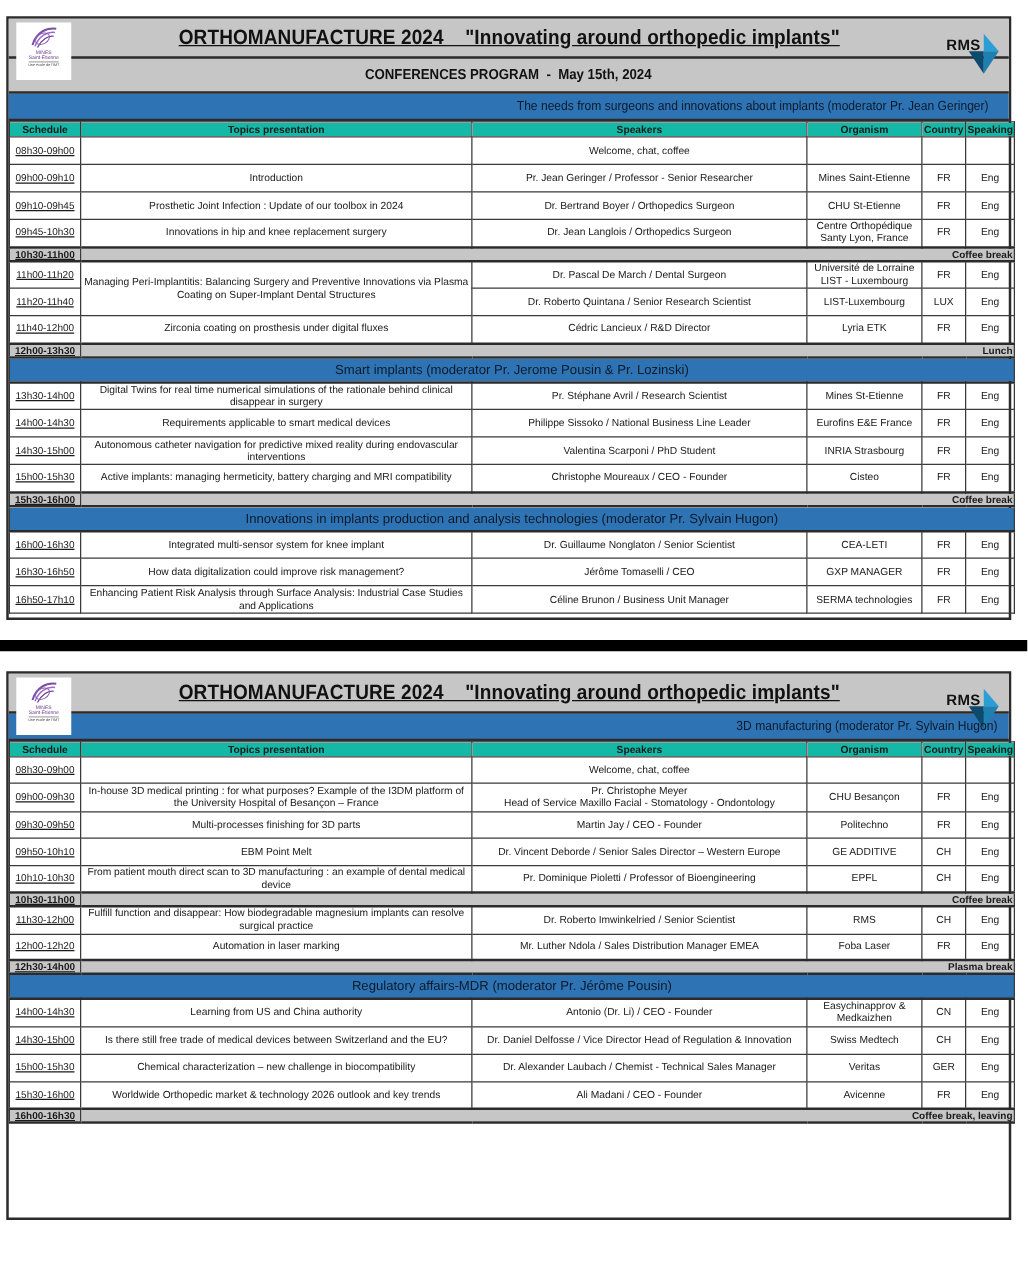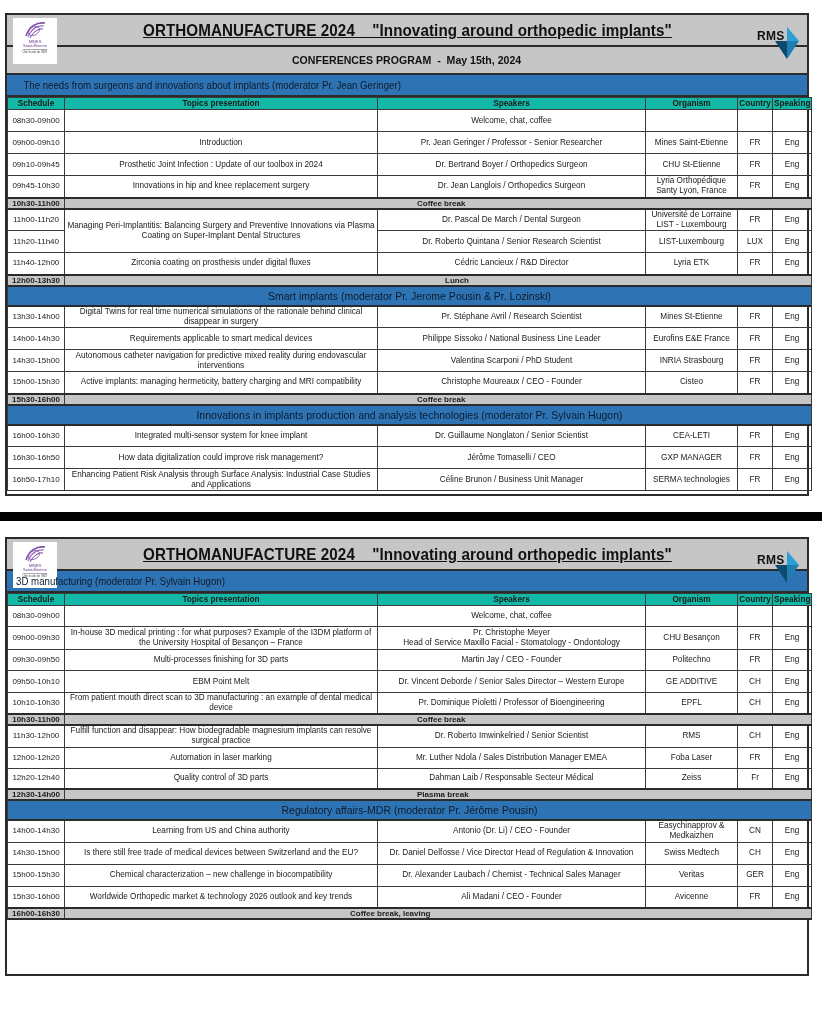--- a/index.html
+++ b/index.html
@@ -17,29 +17,29 @@
   .sub-text { font-size:11.5px; font-weight:bold; color:#111; white-space:pre; transform:scaleX(0.92); }
 
   .logo-left { position:absolute; left:6px; top:3px; width:44px; height:46px; background:#fff; display:flex; flex-direction:column; align-items:center; justify-content:flex-start; }
   .logo-left svg { margin-top:2px; }
   .logo-left .ml1 { font-size:4px; color:#6a3d8f; line-height:4px; }
   .logo-left .ml2 { font-size:4px; color:#6a3d8f; line-height:4px; }
   .logo-left .ml3 { font-size:3px; color:#444; line-height:5px; border-top:1px solid #aaa; margin-top:1px; }
   .logo-right { position:absolute; right:6px; top:8px; width:44px; height:44px; }
   .logo-right .rms { position:absolute; left:0; top:6px; font-size:12px; font-weight:bold; color:#111; letter-spacing:0.3px; }
 
-  .session { background:#2e74b5; height:20px; border-bottom:2px solid #2b2b2b; display:flex; align-items:center; justify-content:flex-start; }
+  .session { background:#2e74b5; height:20px; border-bottom:2px solid #2b2b2b; display:flex; align-items:center; justify-content:flex-end; }
   .session span { font-size:10.5px; color:#0d1a2b; transform:scaleX(0.92); white-space:nowrap; }
 
   table { border-collapse:collapse; width:100%; table-layout:fixed; }
   td, th { border:1px solid #3a3a3a; text-align:center; vertical-align:middle; padding:0 1px; font-size:8.2px; line-height:10px; color:#1a1a1a; overflow:hidden; }
   th { font-weight:bold; font-size:8.2px; height:11px; background:#14b8a6; }
-  td.sched { font-size:8px; }
+  td.sched { font-size:8px;text-decoration:underline; }
   tr.break td { background:#c6c6c6; height:9px; font-weight:bold; font-size:8px; line-height:9px; border-top:2px solid #2b2b2b; border-bottom:2px solid #2b2b2b; }
-  tr.break td.btext { text-align:left; padding-left:55px; }
+  tr.break td.btext { text-align:right; padding-left:55px; }
   tr.sessrow td { background:#2e74b5; height:18px; font-size:10.5px; color:#0d1a2b; border-top:2px solid #0c4a6e; border-bottom:2px solid #2b2b2b; padding:0;margin-top:24px; }
   col.c1 { width:57px; } col.c2 { width:313px; } col.c3 { width:268px; }
   col.c4 { width:92px; } col.c5 { width:35px; } col.c6 { width:39px; }
 </style>
 </head>
 <body>
 
 <div class="sheet" id="sheet1">
   <div class="hdr">
     <div class="logo-left">
@@ -111,21 +111,21 @@
       <td>Prosthetic Joint Infection : Update of our toolbox in 2024</td>
       <td>Dr. Bertrand Boyer / Orthopedics Surgeon</td>
       <td>CHU St-Etienne</td>
       <td>FR</td>
       <td>Eng</td>
     </tr>
     <tr style="height:22px">
       <td class="sched">09h45-10h30</td>
       <td>Innovations in hip and knee replacement surgery</td>
       <td>Dr. Jean Langlois / Orthopedics Surgeon</td>
-      <td>Lyria Orthopédique Santy Lyon, France</td>
+      <td>Centre Orthopédique Santy Lyon, France</td>
       <td>FR</td>
       <td>Eng</td>
     </tr>
     <tr class="break">
       <td class="sched">10h30-11h00</td>
       <td colspan="5" class="btext" style="padding-left:352px">Coffee break</td>
     </tr>
 
     <tr style="height:22px">
       <td class="sched">11h00-11h20</td>
@@ -332,28 +332,20 @@
       <td>Eng</td>
     </tr>
     <tr style="height:21px">
       <td class="sched">12h00-12h20</td>
       <td>Automation in laser marking</td>
       <td>Mr. Luther Ndola / Sales Distribution Manager EMEA</td>
       <td>Foba Laser</td>
       <td>FR</td>
       <td>Eng</td>
     </tr>
-    <tr style="height:21px">
-      <td class="sched">12h20-12h40</td>
-      <td>Quality control of 3D parts</td>
-      <td>Dahman Laib / Responsable Secteur Médical</td>
-      <td>Zeiss</td>
-      <td>Fr</td>
-      <td>Eng</td>
-    </tr>
     <tr class="break">
       <td class="sched">12h30-14h00</td>
       <td colspan="5" class="btext" style="padding-left:352px">Plasma break</td>
     </tr>
     <tr class="sessrow">
       <td colspan="6">Regulatory affairs-MDR (moderator Pr. Jérôme Pousin)</td>
     </tr>
 
     <tr style="height:22px">
       <td class="sched">14h00-14h30</td>

